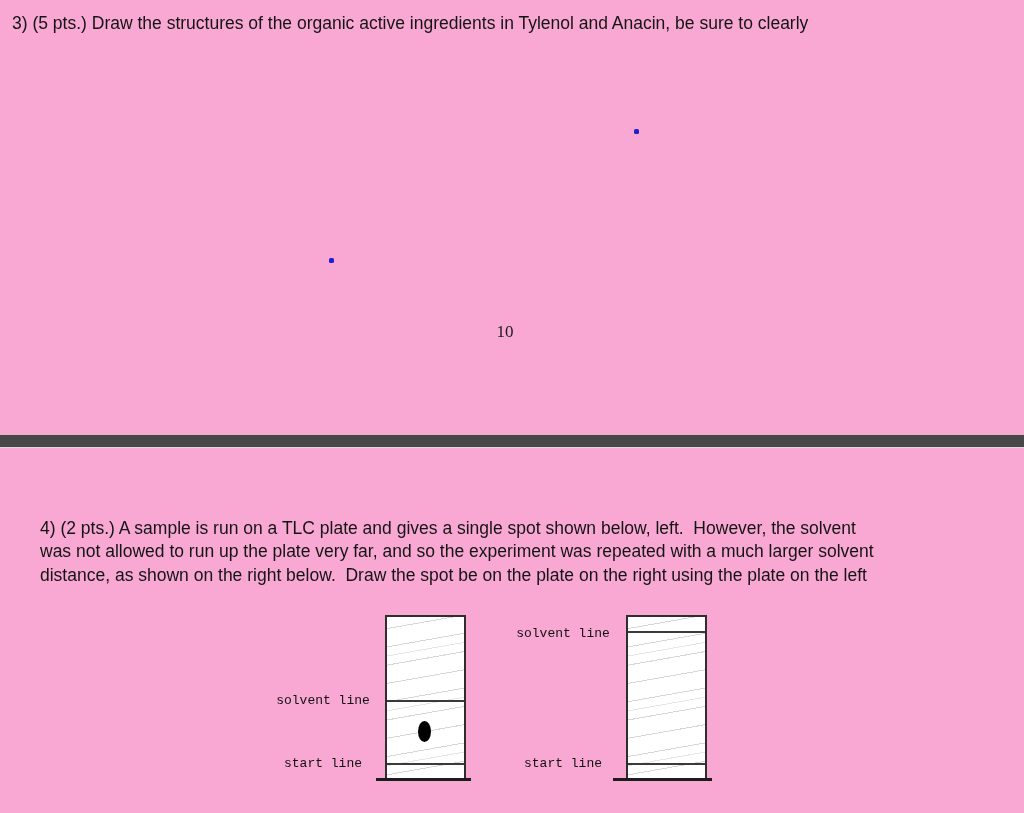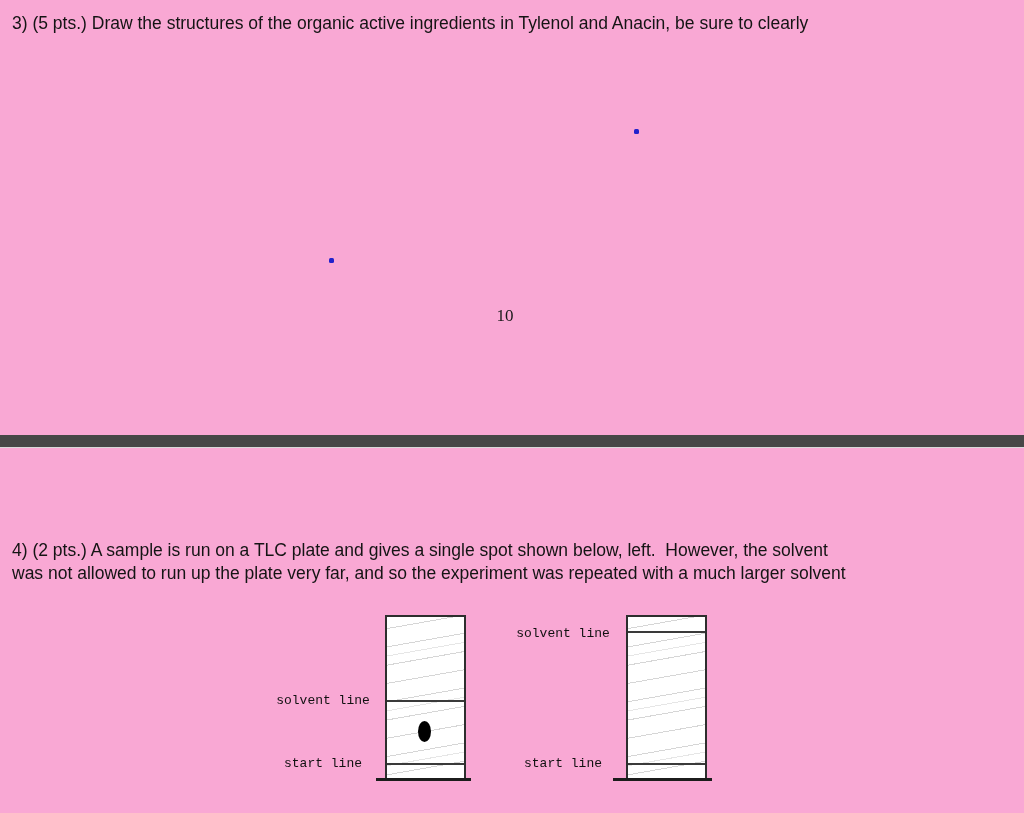--- a/index.html
+++ b/index.html
@@ -14,21 +14,21 @@
   .qtext{
     position:absolute;
     left:12px;
     font-size:17.5px;
     line-height:23.3px;
     color:#141414;
   }
   .qtext .qline{white-space:pre;}
   .page-number{
     position:absolute;
-    left:470px;top:306px;width:70px;
+    left:470px;top:322px;width:70px;
     text-align:center;
     font-family:"Liberation Serif", serif;
     font-size:17px;
     color:#1a1a1a;
   }
   .divider-bar{
     position:absolute;
     left:0;top:435px;width:1024px;height:12px;
     background:#474747;
   }
@@ -104,23 +104,24 @@
   </div>
 
   <div class="ink-dot dot1"></div>
   <div class="ink-dot dot2"></div>
 
   <div class="page-number">10</div>
 
   <div class="divider-bar"></div>
   <div class="divider-hairline"></div>
 
-  <div class="qtext" style="top:539px;">
+  <div class="qtext" style="top:517px;margin-left:28px;">
     <div class="qline">4) (2 pts.) A sample is run on a TLC plate and gives a single spot shown below, left.  However, the solvent</div>
     <div class="qline">was not allowed to run up the plate very far, and so the experiment was repeated with a much larger solvent</div>
+    <div class="qline">distance, as shown on the right below.  Draw the spot be on the plate on the right using the plate on the left</div>
   </div>
 
   <div class="plate left">
     <div class="plate-line solvent-line"></div>
     <div class="plate-line start-line"></div>
   </div>
   <div class="tlc-spot"></div>
   <div class="base-line left"></div>
   <div class="plate-label lp-solvent">solvent line</div>
   <div class="plate-label lp-start">start line</div>

